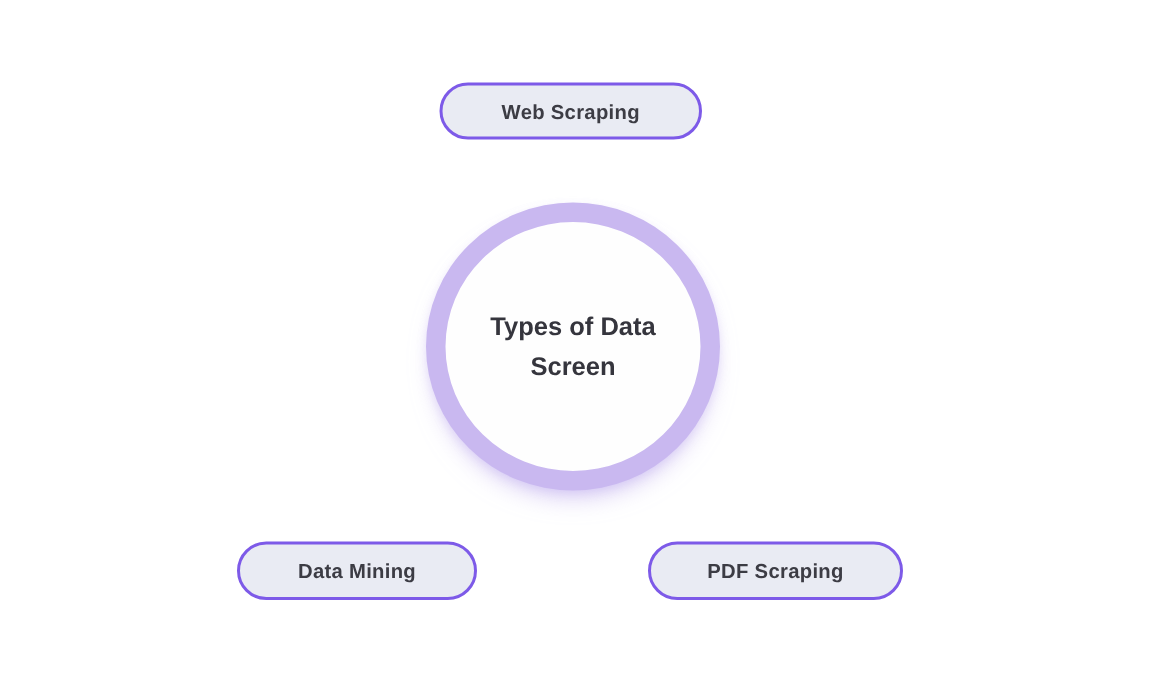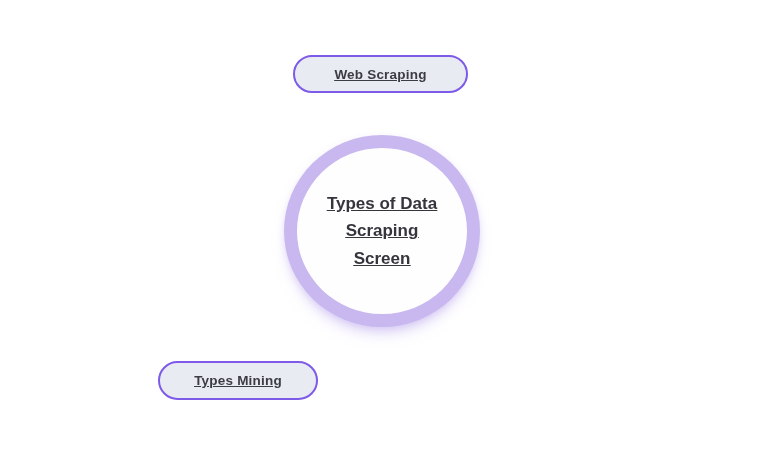--- a/index.html
+++ b/index.html
@@ -1,15 +1,15 @@
 <!DOCTYPE html>
 <html><head>
 <meta charset="utf-8">
 <style>
-  * { margin: 0; padding: 0; box-sizing: border-box; text-decoration: underline; }
+  * { margin: 0; padding: 0; box-sizing: border-box; }
   html, body { background: #ffffff; }
   body {
     font-family: "Liberation Sans", "DejaVu Sans", sans-serif;
     width: 768px; height: 456px; overflow: hidden;
   }
   .stage {
     position: relative;
     width: 768px; height: 456px;
     background: #ffffff;
   }
@@ -55,25 +55,27 @@
 
 <div class="stage">
 
   <div class="pill pill-web">
     <span>Web Scraping</span>
   </div>
 
 
 
   <div class="pill pill-mining">
-    <span>Types Mining</span>
+    <span>Data Mining</span>
   </div>
 
+  <div class="pill pill-pdf">
+    <span>PDF Scraping</span>
+  </div>
 
   <div class="center-circle">
     <div class="center-title">
       <span class="line">Types of Data</span>
-      <span class="line">Scraping</span>
       <span class="line">Screen</span>
     </div>
   </div>
 
 </div>
 
 </body></html>

